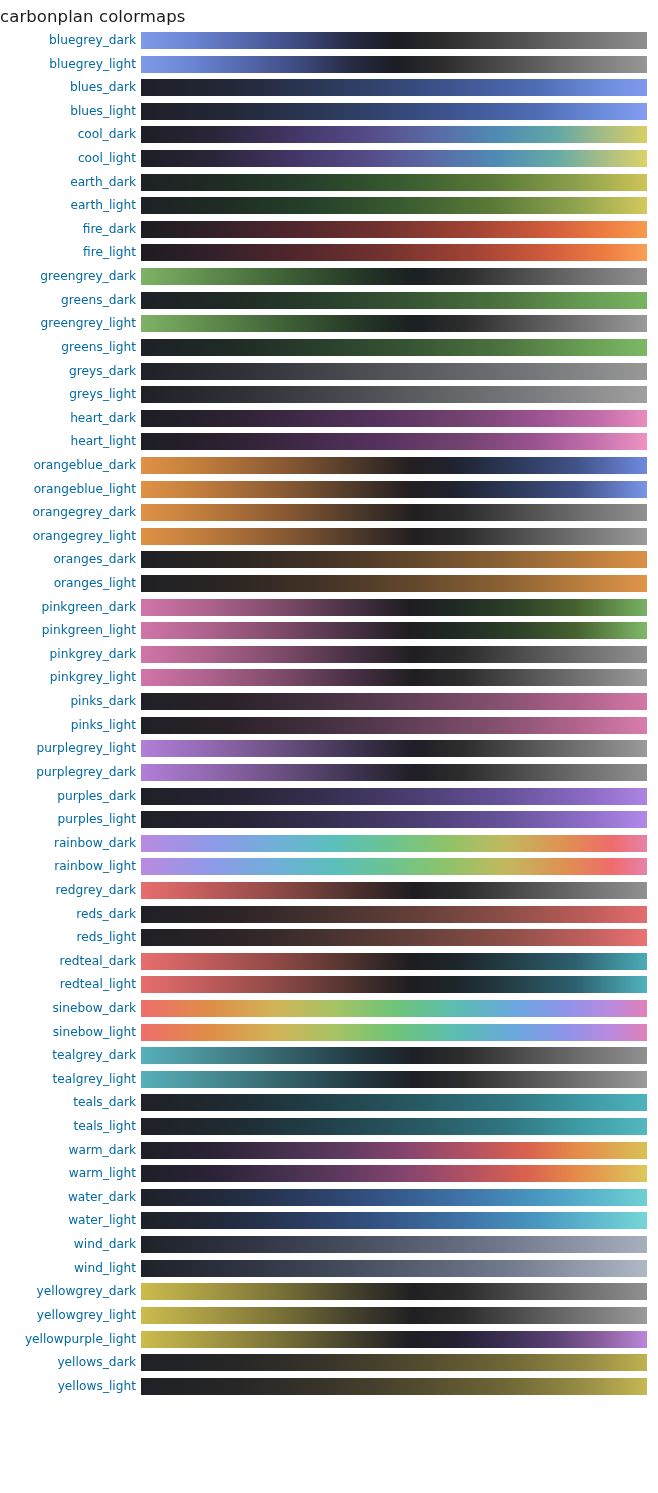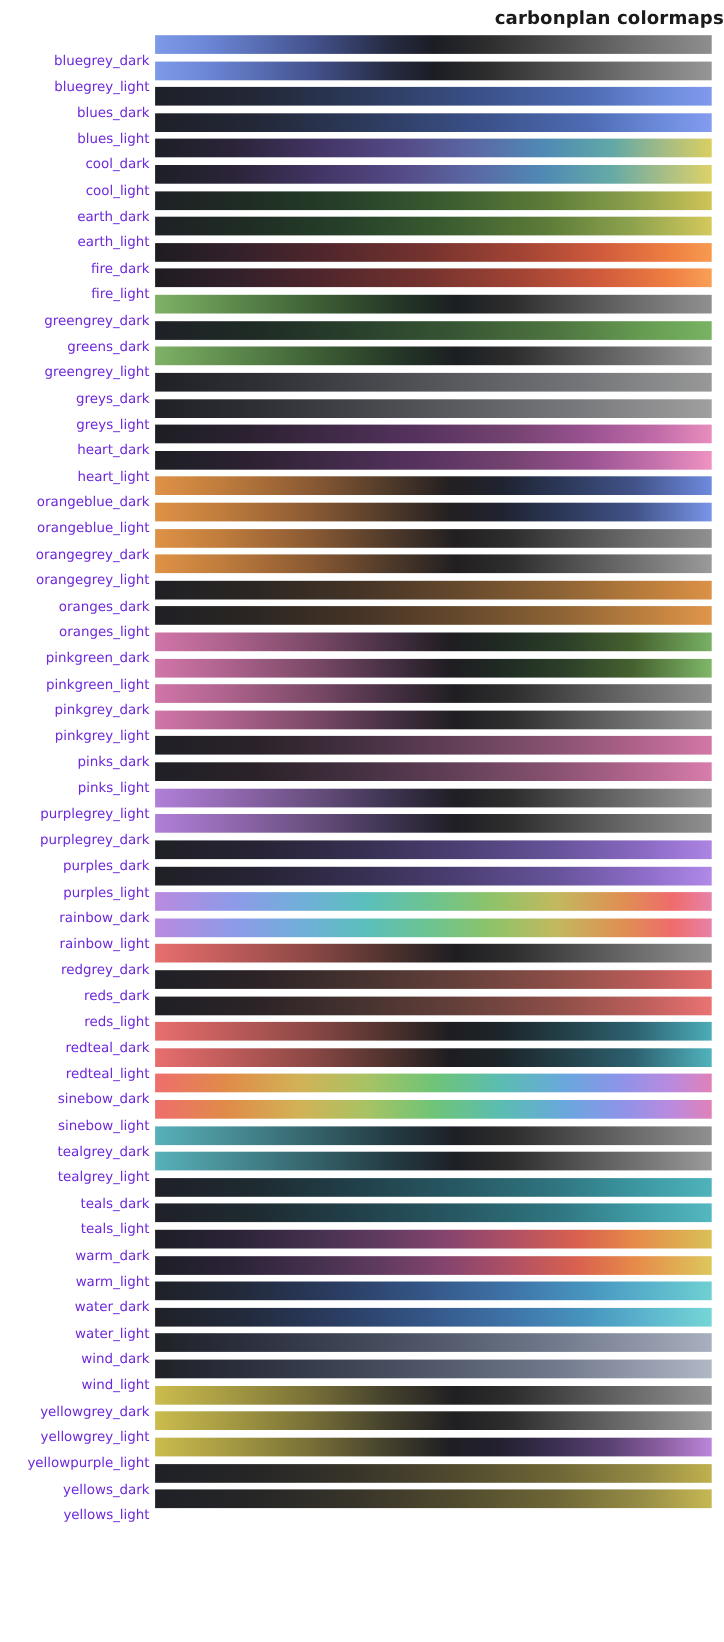--- a/index.html
+++ b/index.html
@@ -18,48 +18,47 @@
     width: 658px;
     height: 1493px;
     background: #ffffff;
     overflow: hidden;
   }
   #figure-title {
     position: absolute;
     left: 0;
     top: 7px;
     width: 658px;
-    text-align: right;
+    text-align: left;
     font-size: 16.5px;
     color: #1a1a1a;
     letter-spacing: 0.1px;
-    font-weight: 700;
+    font-weight: 400;
   }
   #rows {
     position: absolute;
     left: 0;
     top: 32px;
     width: 658px;
   }
   .cmap-row {
     position: relative;
     height: 23.62px;
     width: 658px;
   }
   .cmap-label {
     position: absolute;
     right: 522px;      
     top: 0;
     height: 17px;
     line-height: 17px;
     font-size: 12.2px;
-    color: #6d28d9;
+    color: #0369a1;
     white-space: nowrap;
     text-align: center;
-    margin-top: 15px;
   }
   .cmap-bar {
     position: absolute;
     left: 141px;
     top: 0;
     width: 506px;
     height: 17px;
   }
 </style>
 </head>
@@ -114,20 +113,24 @@
       </div>
       <div class="cmap-row">
         <div class="cmap-label">greens_dark</div>
         <div class="cmap-bar" style="background: linear-gradient(to right, rgb(30, 33, 39) 0%, rgb(31, 43, 37) 18%, rgb(41, 64, 44) 36%, rgb(55, 86, 52) 54%, rgb(78, 116, 64) 72%, rgb(102, 156, 82) 88%, rgb(120, 179, 98) 100%);"></div>
       </div>
       <div class="cmap-row">
         <div class="cmap-label">greengrey_light</div>
         <div class="cmap-bar" style="background: linear-gradient(to right, rgb(127, 178, 102) 0%, rgb(93, 138, 76) 14%, rgb(60, 92, 52) 30%, rgb(36, 54, 38) 44%, rgb(27, 31, 34) 54%, rgb(45, 45, 45) 64%, rgb(82, 82, 82) 76%, rgb(117, 117, 117) 88%, rgb(154, 154, 154) 100%);"></div>
       </div>
       <div class="cmap-row">
+        <div class="cmap-label">greens_light</div>
+        <div class="cmap-bar" style="background: linear-gradient(to right, rgb(30, 33, 39) 0%, rgb(31, 43, 37) 18%, rgb(41, 64, 44) 36%, rgb(55, 86, 52) 54%, rgb(78, 116, 64) 72%, rgb(104, 159, 84) 88%, rgb(124, 184, 102) 100%);"></div>
+      </div>
+      <div class="cmap-row">
         <div class="cmap-label">greys_dark</div>
         <div class="cmap-bar" style="background: linear-gradient(to right, rgb(31, 33, 39) 0%, rgb(45, 47, 52) 18%, rgb(66, 68, 73) 36%, rgb(90, 92, 96) 56%, rgb(115, 116, 119) 76%, rgb(139, 140, 141) 92%, rgb(152, 152, 152) 100%);"></div>
       </div>
       <div class="cmap-row">
         <div class="cmap-label">greys_light</div>
         <div class="cmap-bar" style="background: linear-gradient(to right, rgb(31, 33, 39) 0%, rgb(45, 47, 52) 18%, rgb(66, 68, 73) 36%, rgb(92, 94, 98) 56%, rgb(120, 121, 124) 76%, rgb(146, 146, 147) 92%, rgb(160, 160, 160) 100%);"></div>
       </div>
       <div class="cmap-row">
         <div class="cmap-label">heart_dark</div>
         <div class="cmap-bar" style="background: linear-gradient(to right, rgb(29, 30, 36) 0%, rgb(43, 33, 48) 16%, rgb(64, 42, 72) 32%, rgb(87, 51, 96) 48%, rgb(116, 67, 112) 64%, rgb(154, 83, 145) 78%, rgb(192, 107, 168) 90%, rgb(232, 141, 189) 100%);"></div>

